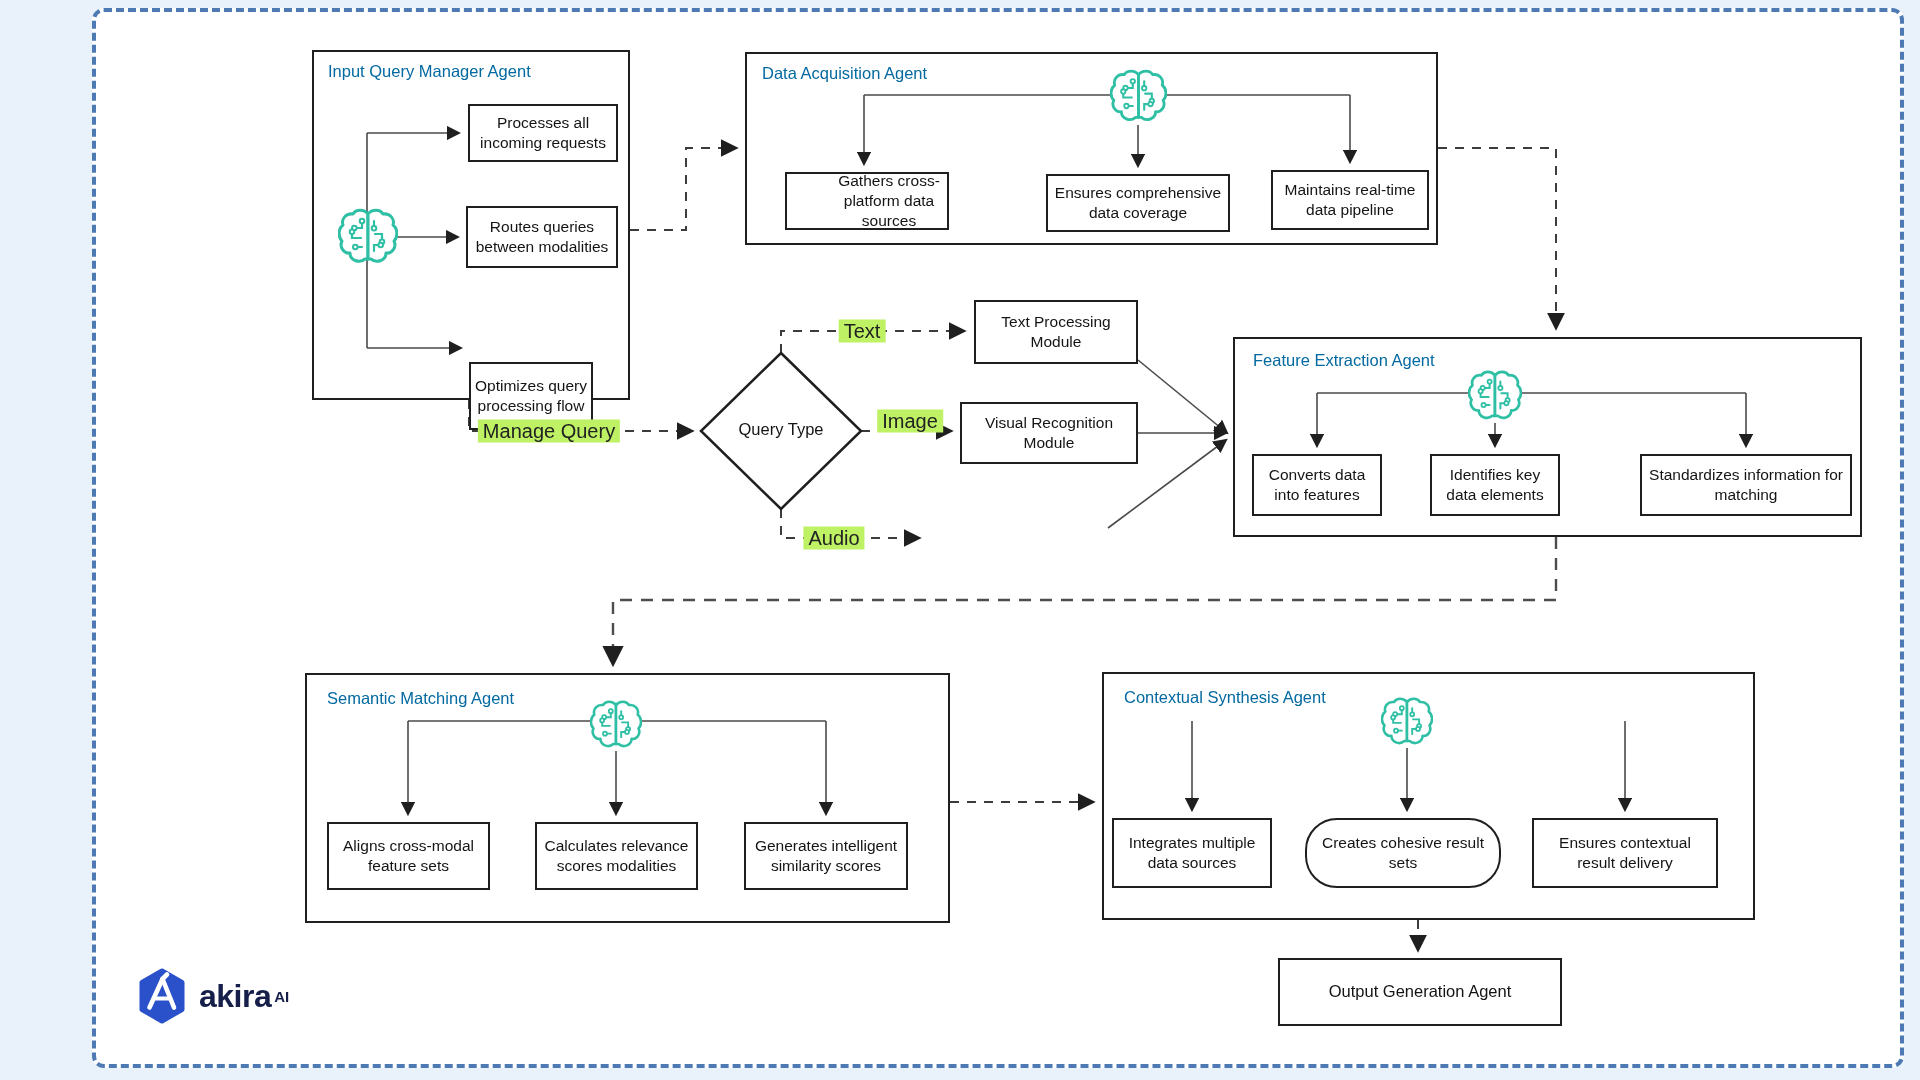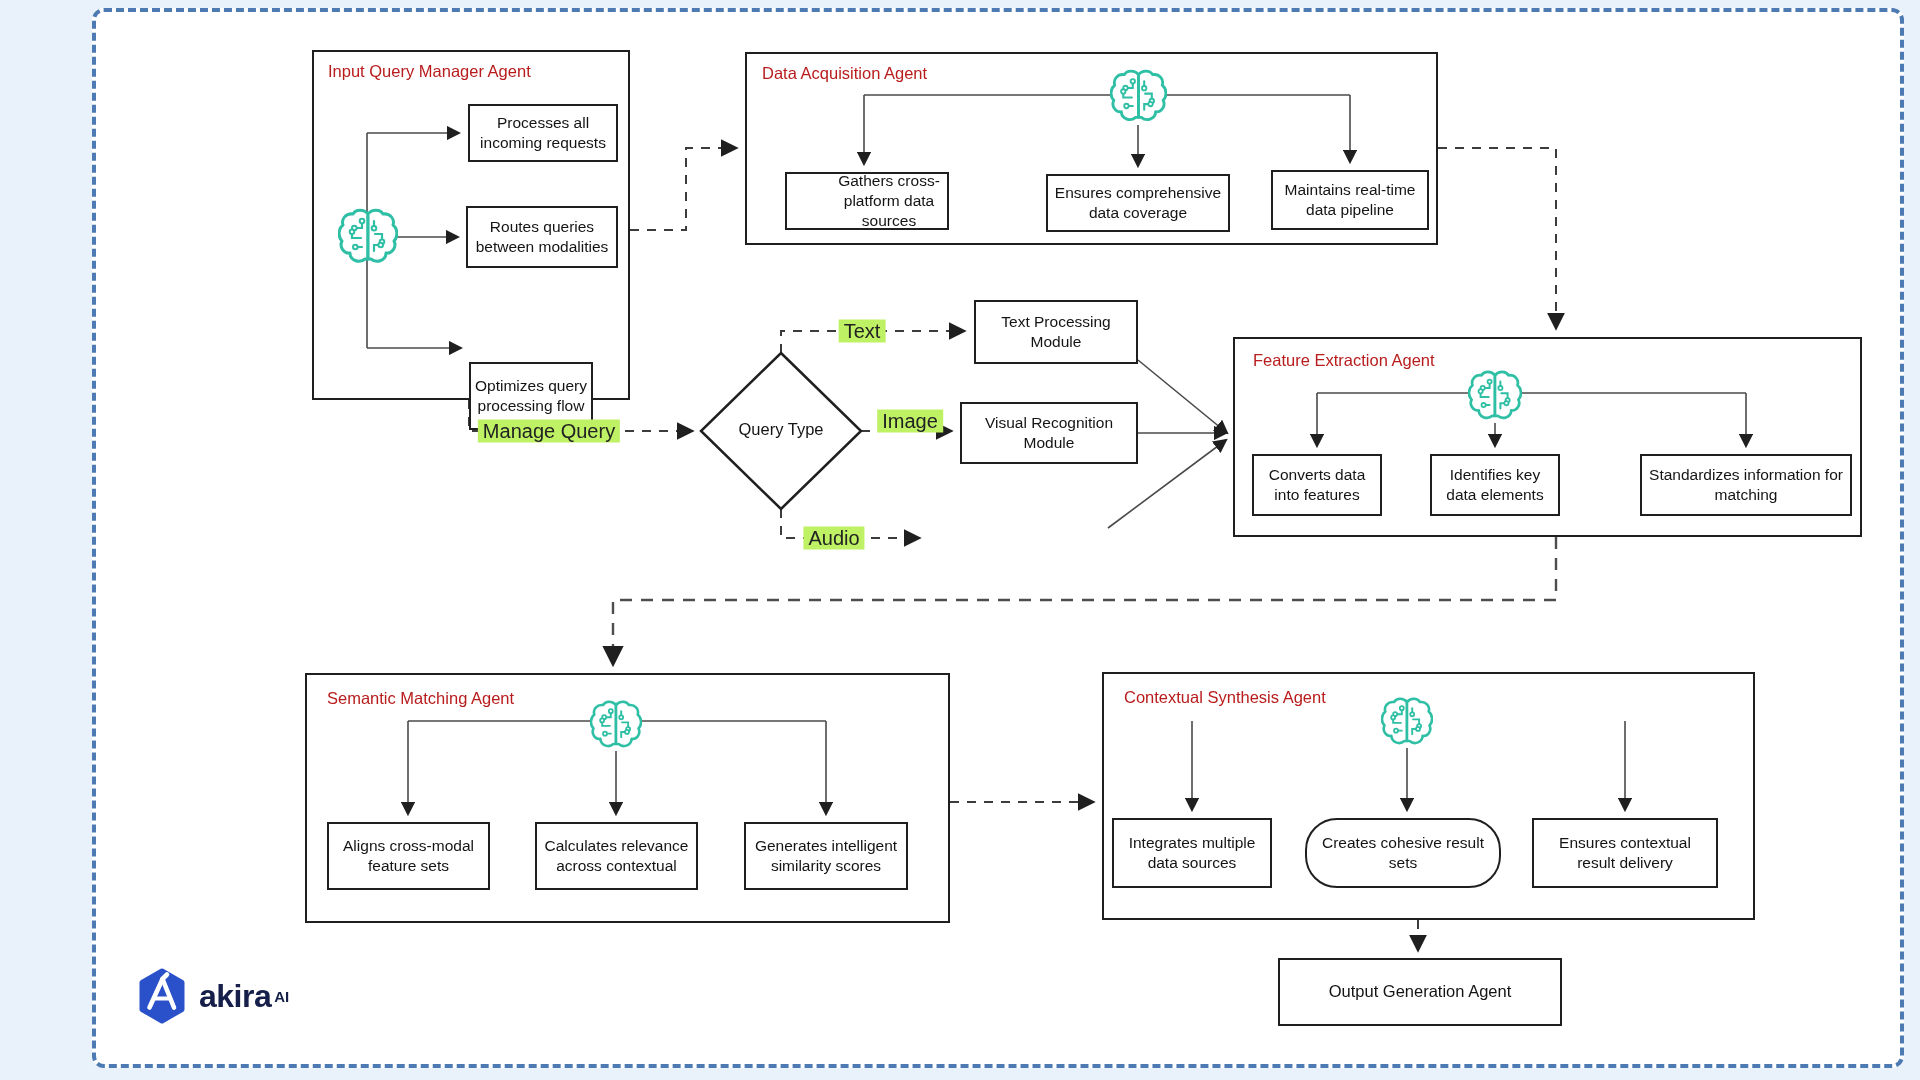--- a/index.html
+++ b/index.html
@@ -4,21 +4,21 @@
 <style>
   html,body{margin:0;padding:0;}
   .page{position:relative;width:1920px;height:1080px;background:#e9f1fa;overflow:hidden;
         font-family:"Liberation Sans",sans-serif;}
   .canvas{position:absolute;left:92px;top:8px;width:1812px;height:1060px;background:#ffffff;
           border:4px dashed #4d7ab3;border-radius:12px;box-sizing:border-box;z-index:0;}
   .container{position:absolute;background:#ffffff;border:2px solid #1f1f1f;box-sizing:border-box;z-index:1;}
   .box{position:absolute;background:#ffffff;border:2.5px solid #1f1f1f;box-sizing:border-box;
        display:flex;align-items:center;justify-content:center;text-align:center;
        font-size:15.5px;line-height:1.28;color:#141414;padding:2px 4px;z-index:3;}
-  .title{position:absolute;font-size:16.5px;color:#b91c1c;z-index:3;white-space:nowrap;text-align:right;}
+  .title{position:absolute;font-size:16.5px;color:#0369a1;z-index:3;white-space:nowrap;text-align:right;}
   .elabel{position:absolute;background:#bef264;padding:0 5px;font-size:20px;color:#222;
           z-index:3;transform:translate(-50%,-50%);white-space:nowrap;}
   .dlabel{position:absolute;left:701px;top:420px;width:160px;text-align:center;
           font-size:16.5px;color:#141414;z-index:3;}
   svg.overlay{position:absolute;left:0;top:0;width:1920px;height:1080px;z-index:2;pointer-events:none;}
   .brain{position:absolute;z-index:3;}
   .logo{position:absolute;left:136px;top:968px;display:flex;align-items:center;z-index:3;}
   .logo-text{font-size:32px;font-weight:bold;color:#161f49;margin-left:11px;letter-spacing:-0.5px;}
   .logo-sup{font-size:15px;font-weight:bold;color:#161f49;vertical-align:14px;margin-left:3px;letter-spacing:0;}
 </style>
@@ -120,21 +120,21 @@
   <div class="box" style="left:1271px;top:170px;width:158px;height:60px;">Maintains real-time data pipeline</div>
 
   <div class="box" style="left:1252px;top:454px;width:130px;height:62px;">Converts data into features</div>
   <div class="box" style="left:1430px;top:454px;width:130px;height:62px;">Identifies key data elements</div>
   <div class="box" style="left:1640px;top:454px;width:212px;height:62px;">Standardizes information for matching</div>
 
   <div class="box" style="left:974px;top:300px;width:164px;height:64px;">Text Processing Module</div>
   <div class="box" style="left:960px;top:402px;width:178px;height:62px;">Visual Recognition Module</div>
 
   <div class="box" style="left:327px;top:822px;width:163px;height:68px;">Aligns cross-modal feature sets</div>
-  <div class="box" style="left:535px;top:822px;width:163px;height:68px;">Calculates relevance across contextual</div>
+  <div class="box" style="left:535px;top:822px;width:163px;height:68px;">Calculates relevance scores modalities</div>
   <div class="box" style="left:744px;top:822px;width:164px;height:68px;">Generates intelligent similarity scores</div>
 
   <div class="box" style="left:1112px;top:818px;width:160px;height:70px;">Integrates multiple data sources</div>
   <div class="box" style="left:1305px;top:818px;width:196px;height:70px;border-radius:32px;">Creates cohesive result sets</div>
   <div class="box" style="left:1532px;top:818px;width:186px;height:70px;">Ensures contextual result delivery</div>
 
   <div class="box" style="left:1278px;top:958px;width:284px;height:68px;font-size:16.5px;">Output Generation Agent</div>
 
   <div class="dlabel">Query Type</div>
   <span class="elabel" style="left:549px;top:431px;">Manage Query</span>

